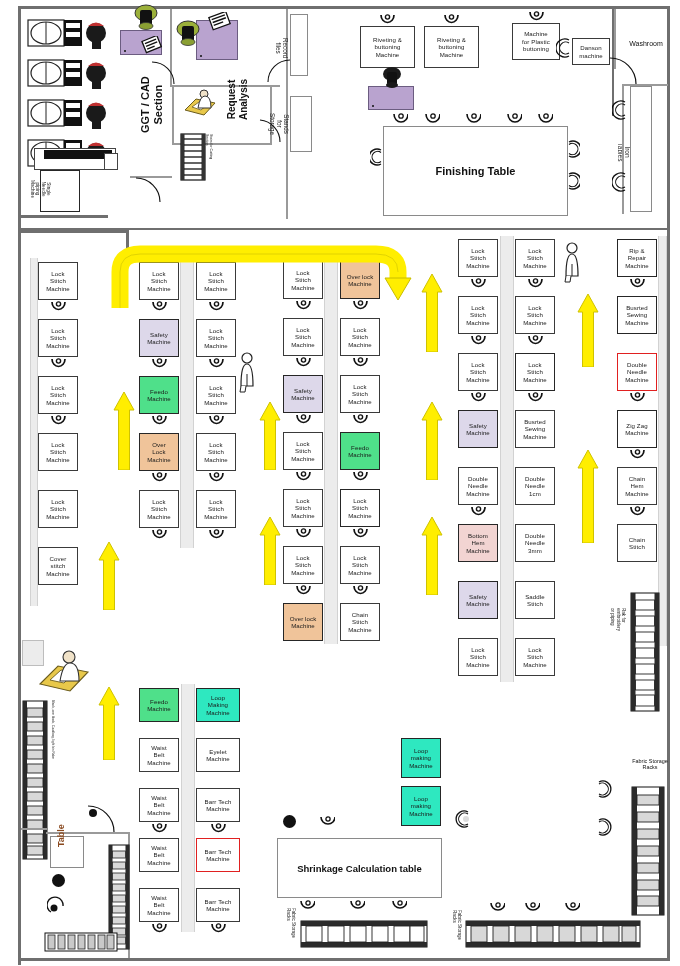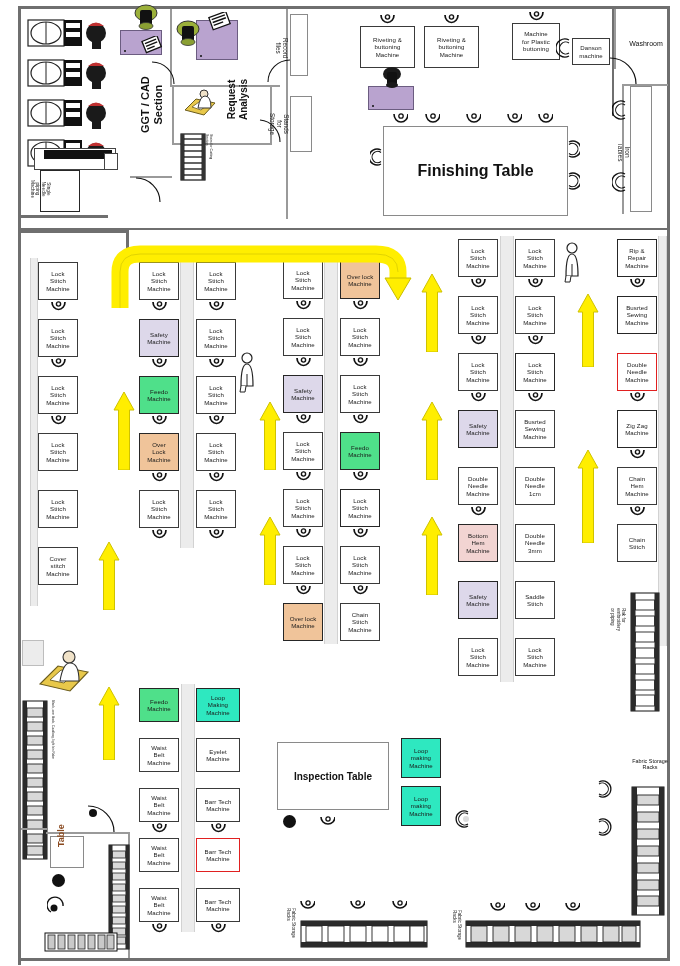--- a/index.html
+++ b/index.html
@@ -319,21 +319,21 @@
   <div class="purple" style="left:368px;top:86px;width:46px;height:24px;"></div>
   <div class="dot" style="left:372px;top:105px;width:2px;height:2px;"></div>
   <div class="abs" style="left:382px;top:66px;">
     <svg width="20" height="22" viewBox="0 0 20 22">
       <ellipse cx="10" cy="8" rx="9" ry="7" fill="#1a1a1a"></ellipse>
       <rect x="5" y="6" width="10" height="13" rx="2" fill="#111"></rect>
       <ellipse cx="10" cy="19" rx="6" ry="3" fill="#1a1a1a"></ellipse>
     </svg>
   </div>
 
-  <div class="tbox" style="left:383px;top:126px;width:185px;height:90px;font-size:16px;">
+  <div class="tbox" style="left:383px;top:126px;width:185px;height:90px;font-size:11px;">
     <span>Finishing Table</span>
   </div>
 
   <div class="roomlabel" style="left:620px;top:40px;font-size:7px;font-weight:normal;width:52px;">Washroom</div>
   <div class="tbox" style="left:630px;top:86px;width:22px;height:126px;">
     <span class="vtext" style="position:static;transform:rotate(90deg);font-size:6.5px;font-weight:normal;">Iron Tables</span>
   </div>
   <div class="wall thin abs" style="left:614px;top:9px;width:2px;height:60px;"></div>
   <div class="wall thin abs" style="left:622px;top:84px;width:2px;height:130px;"></div>
   <div class="wall thin abs" style="left:622px;top:84px;width:46px;height:2px;"></div>
@@ -912,26 +912,25 @@
         <rect x="14" y="3" width="7" height="14"></rect>
         <rect x="24" y="3" width="7" height="14"></rect>
         <rect x="34" y="3" width="7" height="14"></rect>
         <rect x="44" y="3" width="7" height="14"></rect>
         <rect x="54" y="3" width="7" height="14"></rect>
         <rect x="63" y="3" width="7" height="14"></rect>
       </g>
     </svg>
   </div>
 
-  <div class="tbox" style="left:277px;top:742px;width:112px;height:68px;font-size:10px;">
-    <span>Inspection
-Table</span>
-  </div>
   <div class="dot" style="left:283px;top:815px;width:13px;height:13px;"></div>
 
+  <div class="tbox" style="left:277px;top:838px;width:165px;height:60px;font-size:9.5px;">
+    <span>Shrinkage Calculation table</span>
+  </div>
 
 
   <div id="loop-layer">
       <div class="mbox thick" style="left: 401px; top: 738px; width: 40px; height: 40px; background: rgb(46, 232, 192);"><span>Loop
 making
 Machine</span></div>
       <div class="mbox thick" style="left: 401px; top: 786px; width: 40px; height: 40px; background: rgb(46, 232, 192);"><span>Loop
 making
 Machine</span></div>
     </div>

